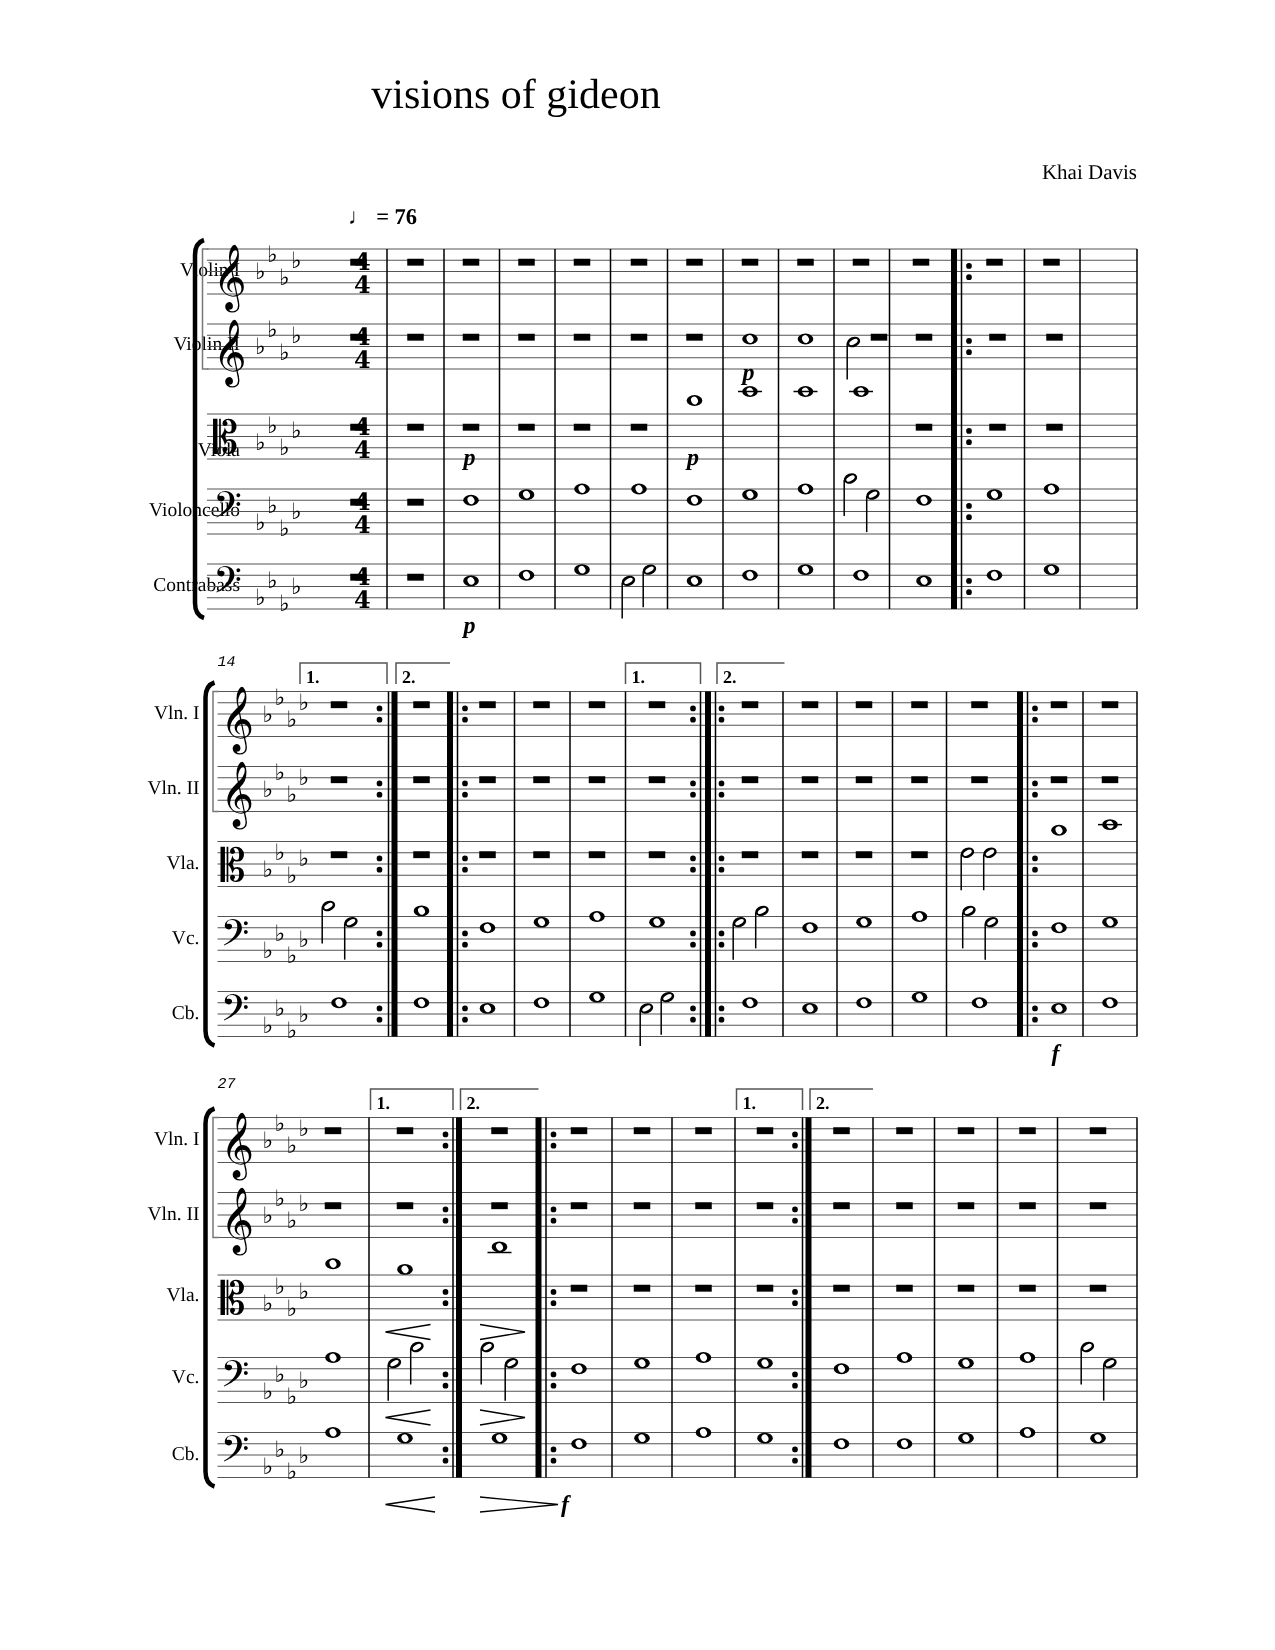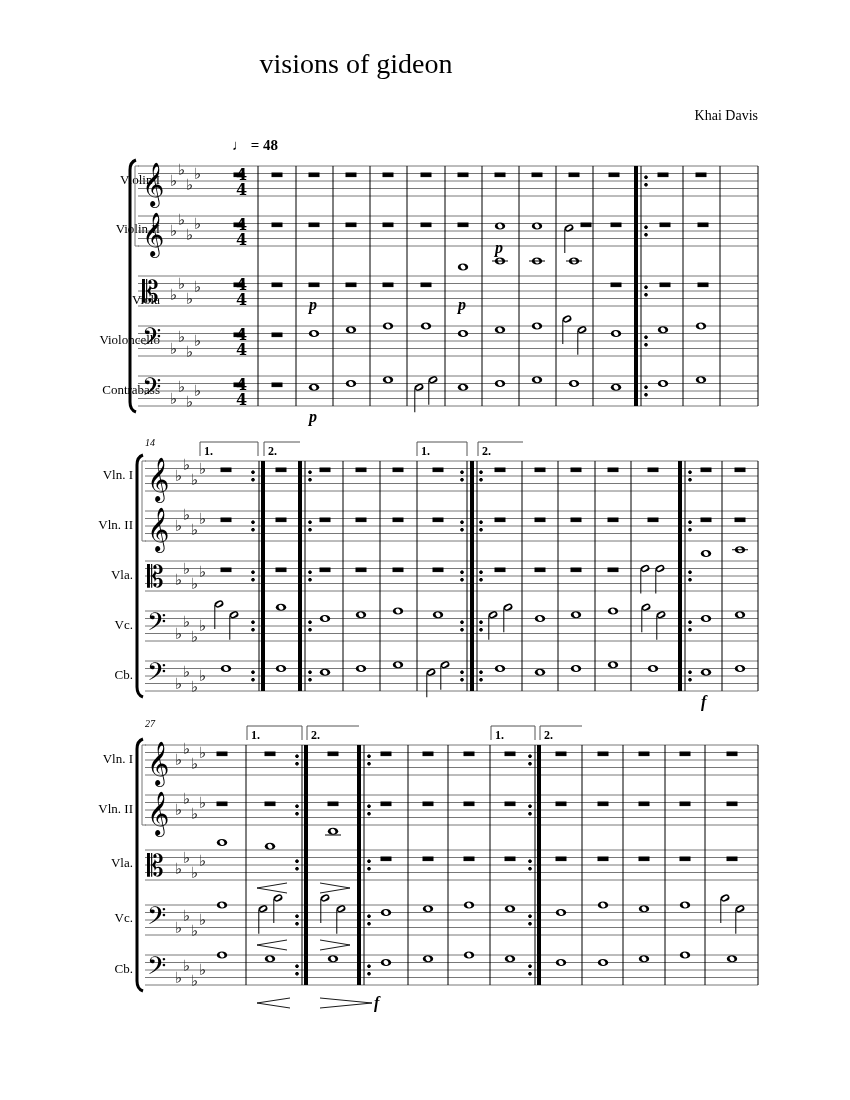--- a/index.html
+++ b/index.html
@@ -1,29 +1,29 @@
 <!DOCTYPE html>
 <html><head>
 <meta charset="utf-8">
 <style>
   html, body { margin: 0; padding: 0; background: #ffffff; }
   body { width: 850px; height: 1100px; position: relative; overflow: hidden; font-family: "DejaVu Serif", "Liberation Serif", serif; color: #000; }
-  .title { position: absolute; top: 48px; left: 12px; width: 688px; text-align: center; font-family: "Liberation Serif", "DejaVu Serif", serif; font-size: 28px; }
+  .title { position: absolute; top: 48px; left: 0; width: 688px; text-align: center; font-family: "Liberation Serif", "DejaVu Serif", serif; font-size: 28px; }
   .composer { position: absolute; top: 108px; right: 92px; font-family: "Liberation Serif", "DejaVu Serif", serif; font-size: 14px; }
   .tempo { position: absolute; top: 137px; left: 232px; font-family: "Liberation Serif", serif; font-weight: bold; font-size: 15px; }
   .instr { position: absolute; font-family: "Liberation Serif", "DejaVu Serif", serif; font-size: 13px; text-align: right; width: 120px; }
-  .measno { position: absolute; font-family: Liberation Serif, serif; font-style: italic; font-size: 10px; }
+  .measno { position: absolute; font-family: Liberation Mono, monospace; font-style: italic; font-size: 10px; }
   svg#score { position: absolute; left: 0; top: 0; }
 </style>
 </head>
 <body>
 
 <div class="title">visions of gideon</div>
 <div class="composer">Khai Davis</div>
-<div class="tempo"><span>♩</span> <span>= 48</span></div>
+<div class="tempo"><span>♩</span> <span>= 76</span></div>
 
 <div class="instr" style="left:40px;top:172px;">Violin I</div>
 <div class="instr" style="left:40px;top:221px;">Violin II</div>
 <div class="instr" style="left:40px;top:292px;">Viola</div>
 <div class="instr" style="left:40px;top:332px;">Violoncello</div>
 <div class="instr" style="left:40px;top:382px;">Contrabass</div>
 
 <div class="instr" style="left:13px;top:467px;">Vln. I</div>
 <div class="instr" style="left:13px;top:517px;">Vln. II</div>
 <div class="instr" style="left:13px;top:567px;">Vla.</div>

